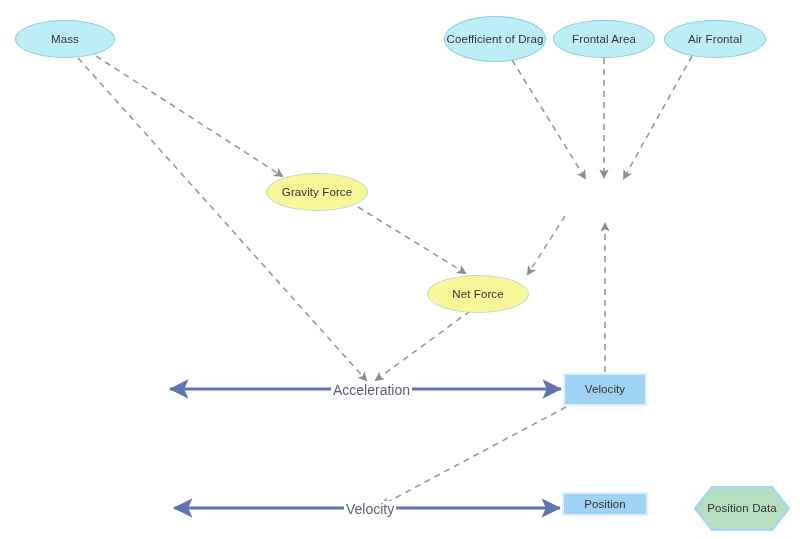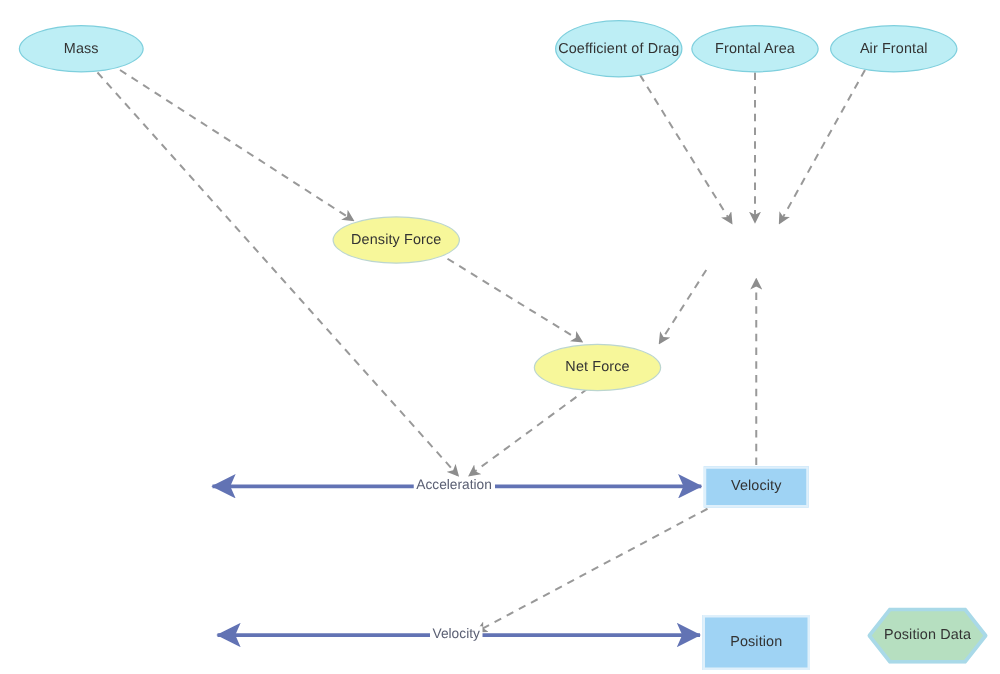--- a/index.html
+++ b/index.html
@@ -61,21 +61,21 @@
     width: 100%;
     height: 100%;
   }
   .hex-label {
     position: relative;
     z-index: 2;
   }
   .edge-label {
     position: absolute;
     color: #5a5f73;
-    font-size: 11px;
+    font-size: 14px;
     background: #ffffff;
     padding: 0 2px;
     white-space: nowrap;
     z-index: 5;
   }
 </style>
 </head>
 <body>
 
 <div id="canvas">
@@ -126,33 +126,33 @@
 
   <div class="node ellipse-blue" style="left:444px; top:16px; width:102px; height:46px;">
     <span>Coefficient of Drag</span>
   </div>
 
   <div class="node ellipse-blue" style="left:664px; top:20px; width:102px; height:38px;">
     <span>Air Frontal</span>
   </div>
 
   <div class="node ellipse-yellow" style="left:266px; top:173px; width:102px; height:38px;">
-    <span>Density Force</span>
+    <span>Gravity Force</span>
   </div>
 
 
   <div class="node ellipse-yellow" style="left:427px; top:275px; width:102px; height:38px;">
     <span>Net Force</span>
   </div>
 
   <div class="node rect-blue" style="left:563px; top:373px; width:84px; height:33px;">
     <span>Velocity</span>
   </div>
 
-  <div class="node rect-blue" style="left:562px; top:492px; width:86px; height:44px;">
+  <div class="node rect-blue" style="left:562px; top:492px; width:86px; height:24px;">
     <span>Position</span>
   </div>
 
   <div class="node hexagon" style="left:694px; top:486px; width:96px; height:45px;">
     <svg class="hex-shape" viewBox="0 0 96 45" preserveAspectRatio="none" xmlns="http://www.w3.org/2000/svg">
       <polygon points="18,1.5 78,1.5 94.5,22.5 78,43.5 18,43.5 1.5,22.5" fill="#b6dfc0" stroke="#a9d9e8" stroke-width="3"></polygon>
     </svg>
     <span class="hex-label">Position Data</span>
   </div>
 

